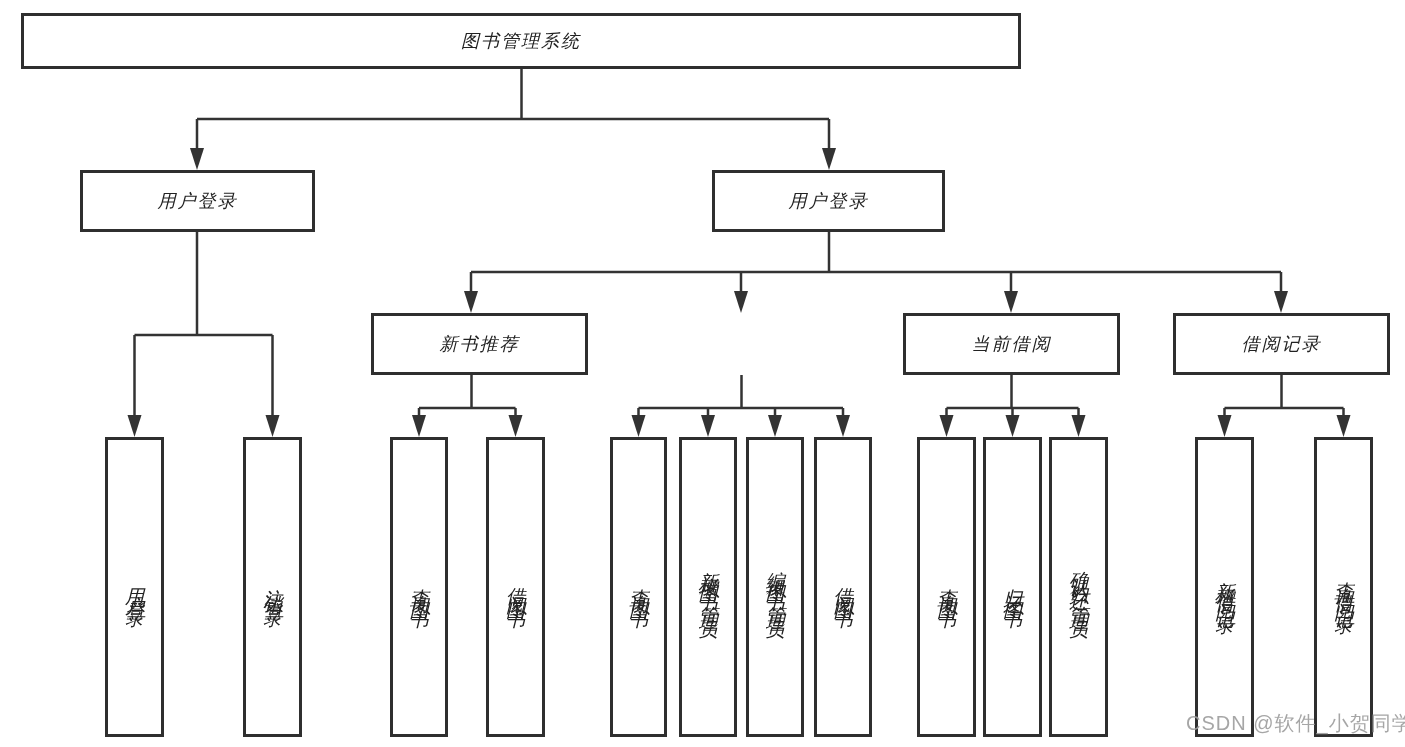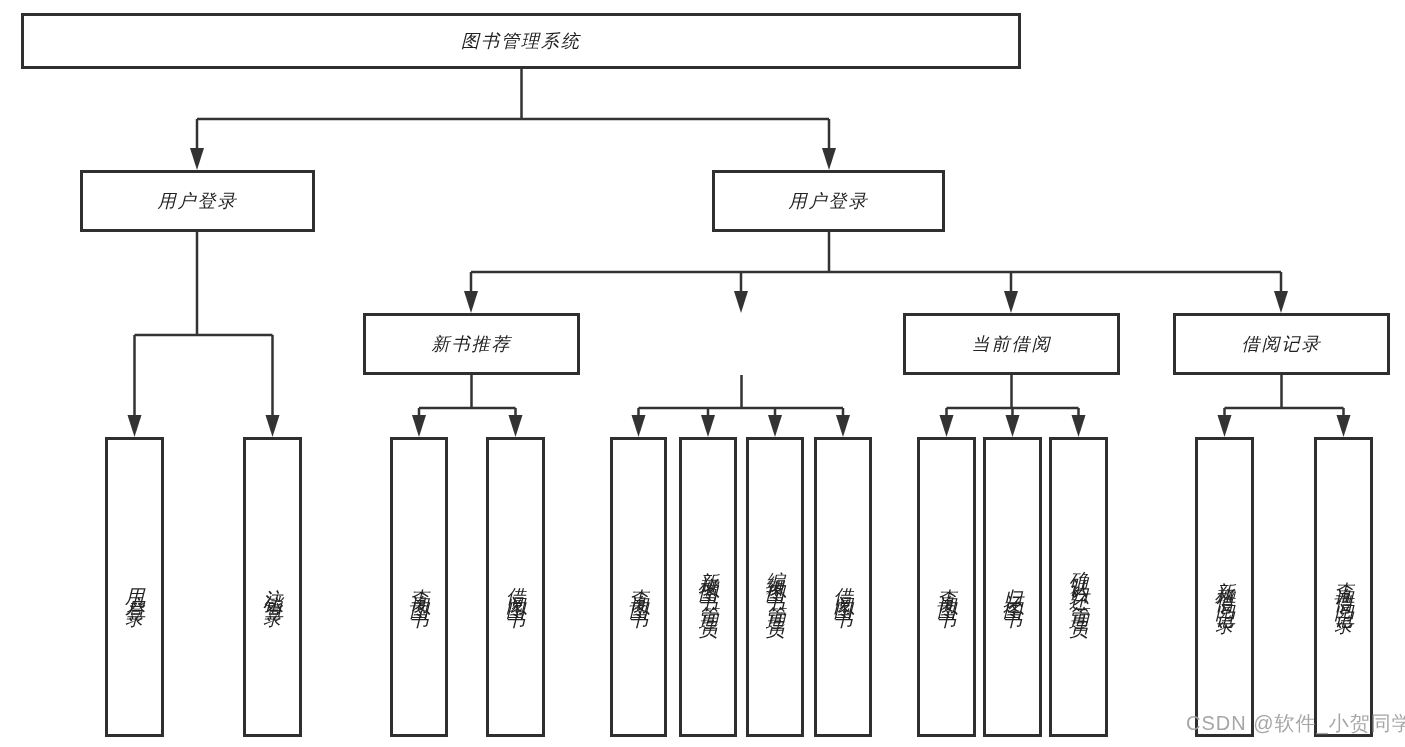--- a/index.html
+++ b/index.html
@@ -32,21 +32,21 @@
     text-orientation:mixed;
     font-size:19px;
     letter-spacing:7px;
     line-height:1.15;
     white-space:normal;
   }
   
   .n-root            { left:21px;  top:13px;  width:1000px; height:56px; }
   .n-user-login      { left:80px;  top:170px; width:235px;  height:62px; }
   .n-book-mgmt       { left:712px; top:170px; width:233px;  height:62px; }
-  .n-new-book-rec    { left:363px; top:313px; width:217px;  height:62px; }
+  .n-new-book-rec    { left:371px; top:313px; width:217px;  height:62px; }
   .n-book-borrow     { left:633px; top:313px; width:217px;  height:62px; }
   .n-current-borrow  { left:903px; top:313px; width:217px;  height:62px; }
   .n-borrow-records  { left:1173px;top:313px; width:217px;  height:62px; }
   .lf { top:437px; height:300px; }
   .n-leaf-user-login { left:105px;  width:59px; }
   .n-leaf-logout     { left:243px;  width:59px; }
   .n-leaf-nbr-query  { left:390px;  width:58px; }
   .n-leaf-nbr-borrow { left:486px;  width:59px; }
   .n-leaf-bb-query   { left:610px;  width:57px; }
   .n-leaf-bb-add     { left:679px;  width:58px; }

